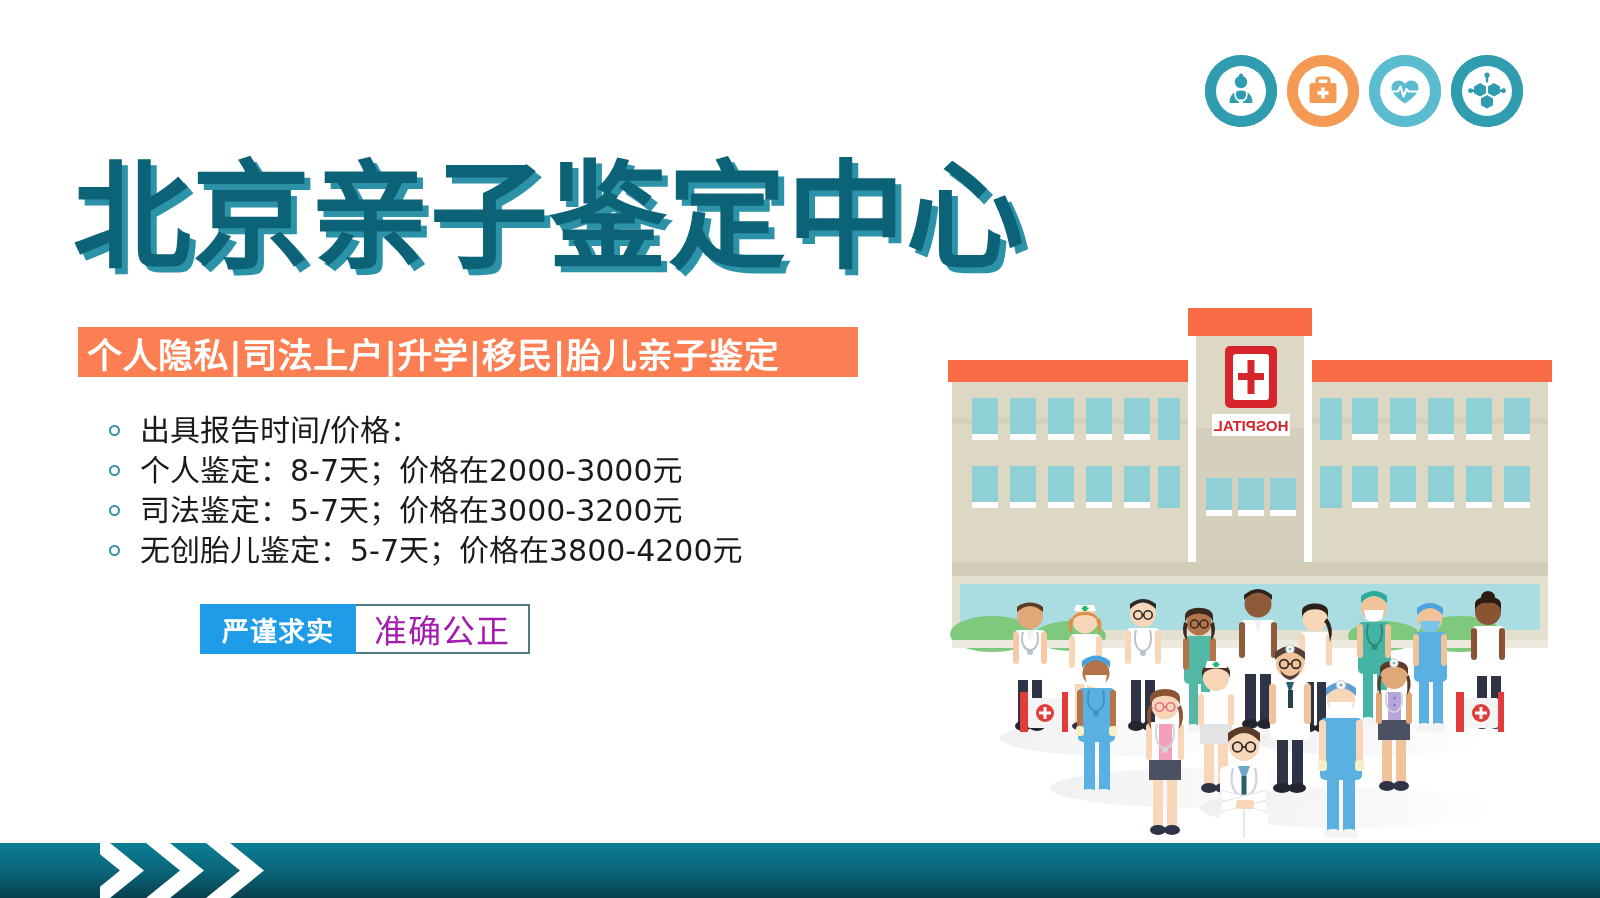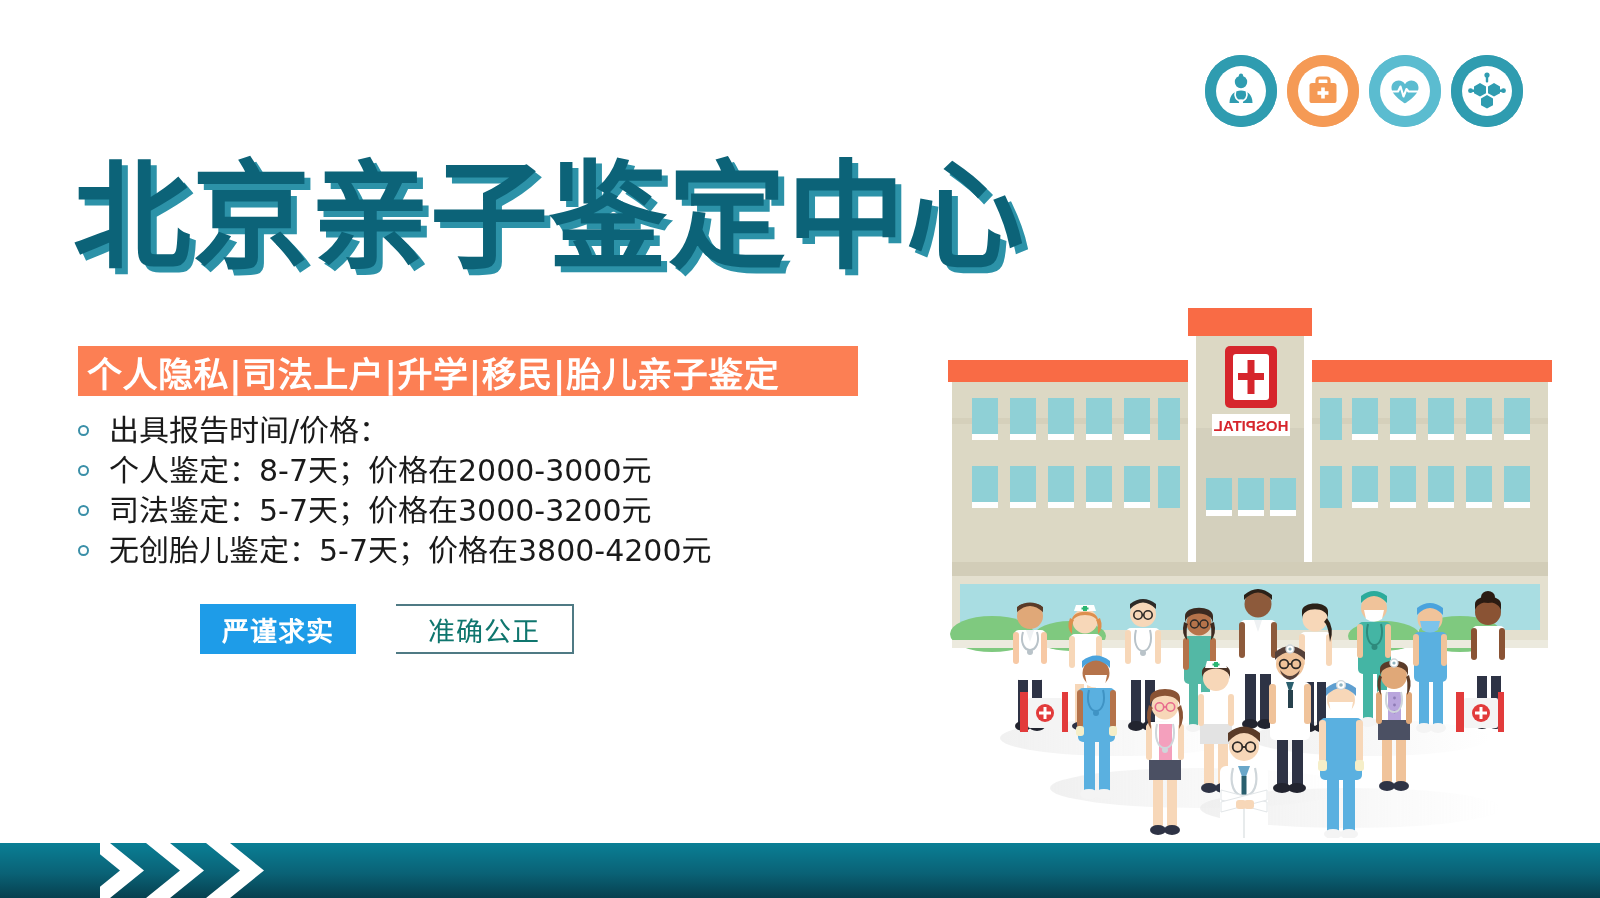--- a/index.html
+++ b/index.html
@@ -52,42 +52,42 @@
     text-shadow: 6px 6px 0 #2c92a8;
     white-space: nowrap;
     font-family: "DejaVu Sans", "Liberation Sans", sans-serif;
     margin-left: 39px;
   }
 
   
   .service-bar {
     position: absolute;
     left: 78px;
-    top: 346px;
+    top: 327px;
     width: 780px;
     height: 50px;
     background: #fc7f54;
     display: flex;
     align-items: center;
     box-sizing: border-box;
   }
   .service-bar .txt {
     color: #ffffff;
     font-size: 35px;
     font-weight: 700;
     letter-spacing: 0.5px;
     white-space: nowrap;
     padding-left: 9px;
     font-family: "DejaVu Sans", "Liberation Sans", sans-serif;
   }
 
   
   .bullets {
     position: absolute;
-    left: 78px;
+    left: 109px;
     top: 406px;
     margin: 0;
     padding: 0;
     list-style: none;
   }
   .bullets li {
     display: flex;
     align-items: baseline;
     height: 40px;
     white-space: nowrap;
@@ -111,44 +111,43 @@
   }
 
   
   .slogan {
     position: absolute;
     left: 200px;
     top: 604px;
     display: flex;
     align-items: stretch;
     height: 50px;
-    gap: 40px;
   }
   .slogan .primary {
     background: #1e9ce8;
     color: #ffffff;
     font-size: 27px;
     font-weight: 700;
     display: flex;
     align-items: center;
     justify-content: center;
     padding: 0 22px;
     letter-spacing: 1px;
     font-family: "DejaVu Sans", "Liberation Sans", sans-serif;
   }
   .slogan .secondary {
     background: #ffffff;
     border: 2px solid #4f7a84;
     border-left: none;
-    color: #0f766e;
-    font-size: 27px;
+    color: #a21caf;
+    font-size: 33px;
     display: flex;
     align-items: center;
     justify-content: center;
-    padding: 0 32px;
+    padding: 0 18px;
     box-sizing: border-box;
     letter-spacing: 1px;
     font-family: "DejaVu Sans", "Liberation Sans", sans-serif;
   }
 
   
   .bottom-banner {
     position: absolute;
     left: 0;
     bottom: 0;

